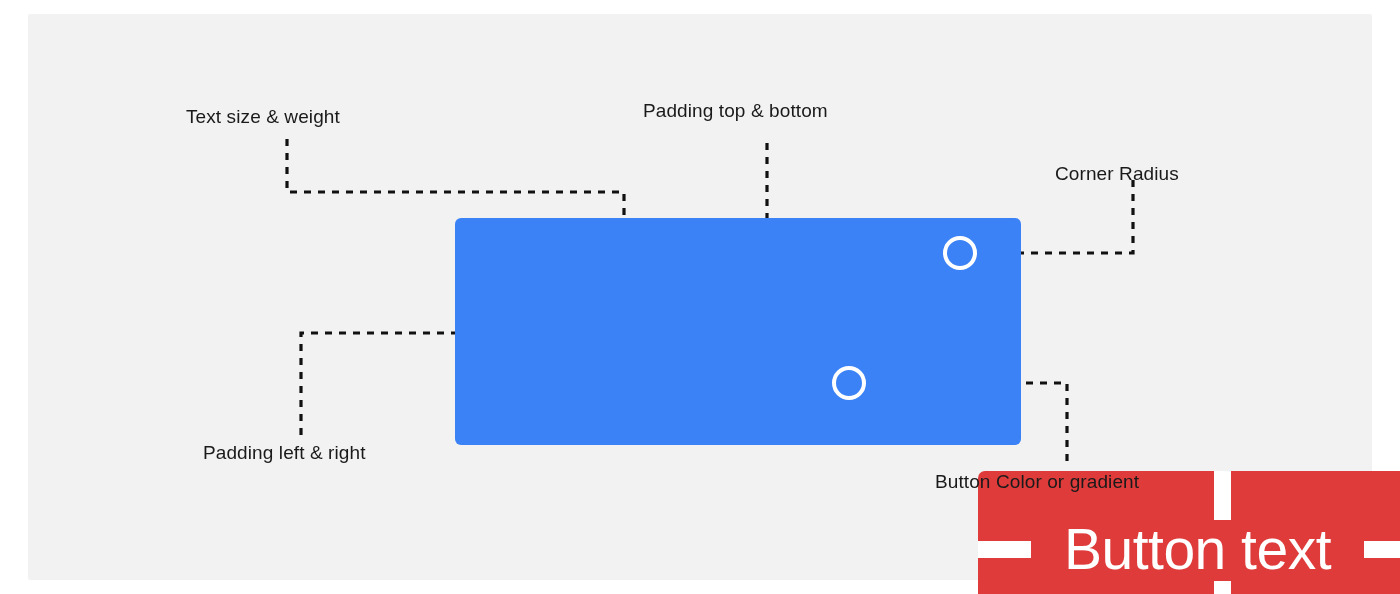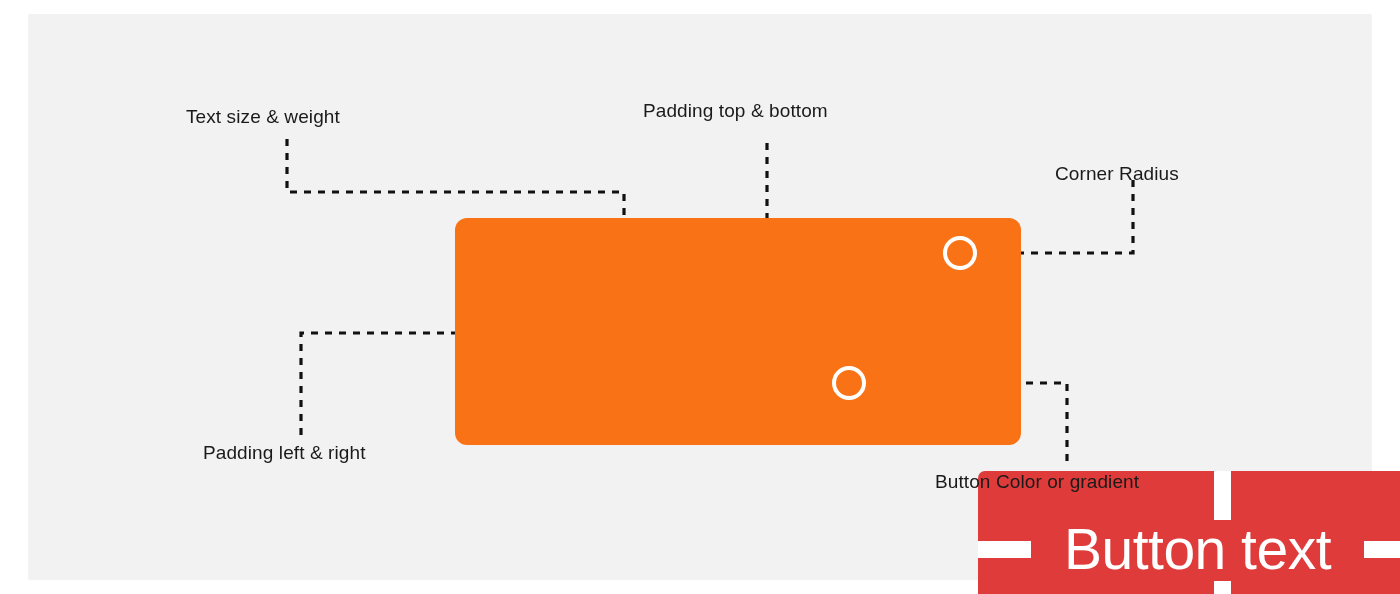--- a/index.html
+++ b/index.html
@@ -69,22 +69,22 @@
     stroke-linejoin: miter;
   }
 
   
   #pink-box {
     position: absolute;
     left: 455px;
     top: 218px;
     width: 566px;
     height: 227px;
-    background: #f97316;
-    border-radius: 12px;
+    background: #3b82f6;
+    border-radius: 6px;
   }
   #red-button {
     position: absolute;
     left: 523px;
     top: 253px;
     width: 439px;
     height: 157px;
     background: #DF3B3B;
     border-radius: 7px;
   }

